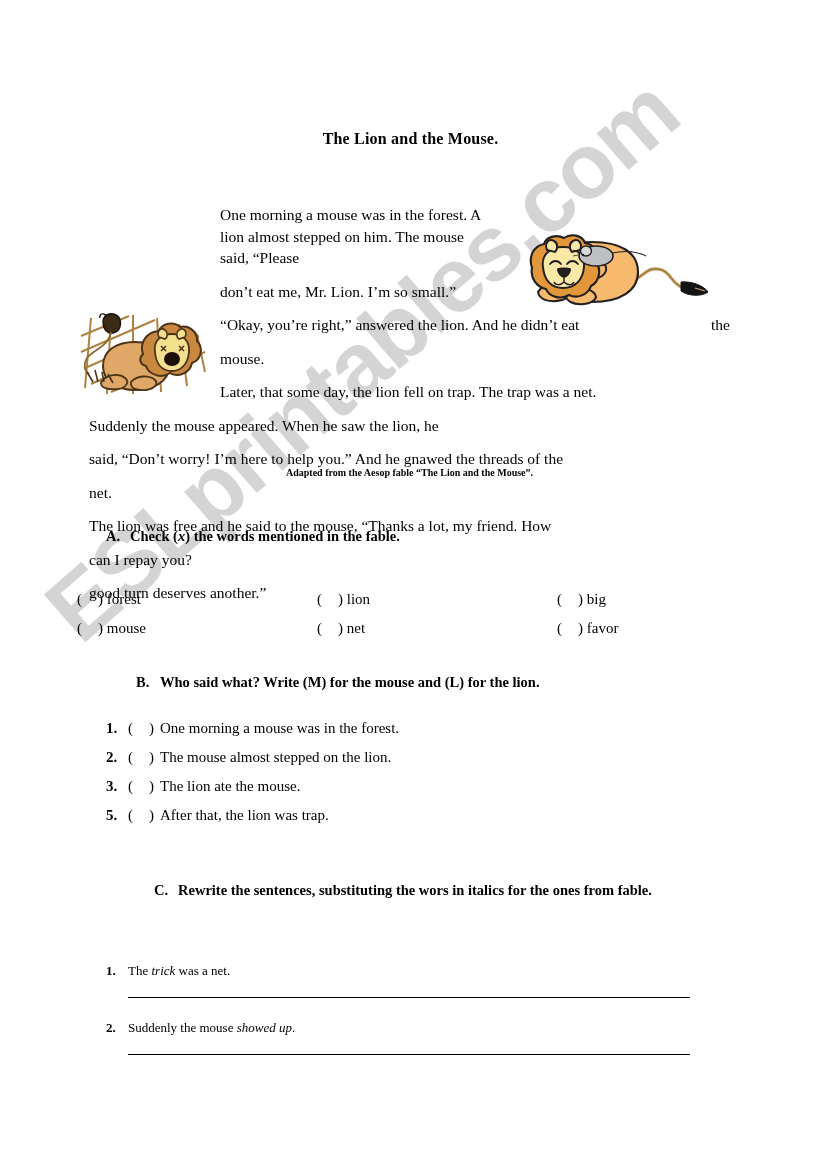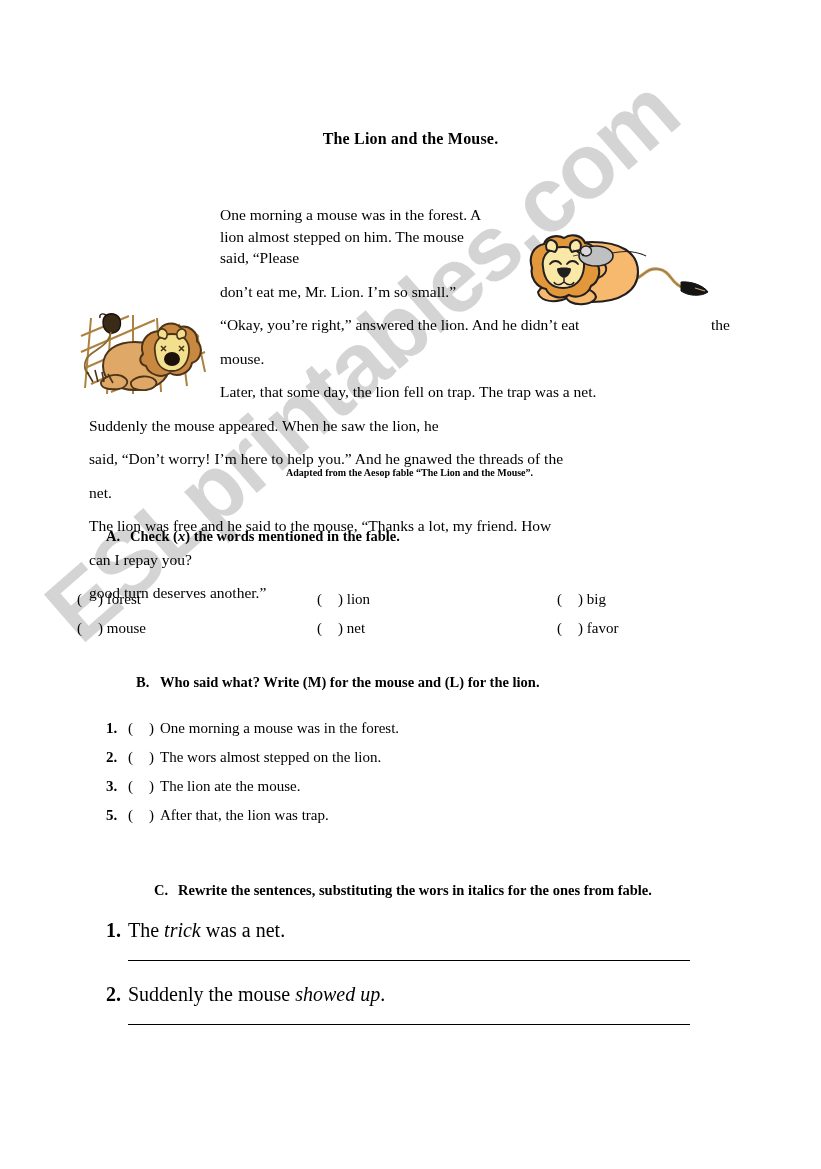--- a/index.html
+++ b/index.html
@@ -143,23 +143,23 @@
   .blist .num {
     display: inline-block;
     width: 22px;
     font-weight: bold;
   }
   .blist .ptext { margin-left: 6px; }
 
   .clist {
     position: absolute;
     left: 106px;
-    top: 919px;
+    top: 963px;
     width: 640px;
-    font-size: 20px;
+    font-size: 13px;
   }
   .clist .item { margin-bottom: 0; }
   .clist .num {
     display: inline-block;
     width: 22px;
     font-weight: bold;
   }
   .answer-line {
     width: 562px;
     margin: 18px 0 22px 22px;
@@ -292,21 +292,21 @@
         <span class="cell c1"><span class="paren"><span>(</span><span class="gap"></span><span>)</span></span> <span>mouse</span></span><span class="cell c2"><span class="paren"><span>(</span><span class="gap"></span><span>)</span></span> <span>net</span></span><span class="cell c3"><span class="paren"><span>(</span><span class="gap"></span><span>)</span></span> <span>favor</span></span>
       </div>
     </div>
 
     <div class="section-heading" style="left:117px; top:674px;margin-left:19px;">
       <span class="letter">B.</span><span>Who said what? Write (M) for the mouse and (L) for the lion.</span>
     </div>
 
     <div class="blist">
       <div class="item"><span class="num">1.</span><span class="paren"><span>(</span><span class="gap"></span><span>)</span></span><span class="ptext">One morning a mouse was in the forest.</span></div>
-      <div class="item"><span class="num">2.</span><span class="paren"><span>(</span><span class="gap"></span><span>)</span></span><span class="ptext">The wors almost stepped on the lion.</span></div>
+      <div class="item"><span class="num">2.</span><span class="paren"><span>(</span><span class="gap"></span><span>)</span></span><span class="ptext">The mouse almost stepped on the lion.</span></div>
       <div class="item"><span class="num">3.</span><span class="paren"><span>(</span><span class="gap"></span><span>)</span></span><span class="ptext">The lion ate the mouse.</span></div>
       <div class="item"><span class="num">5.</span><span class="paren"><span>(</span><span class="gap"></span><span>)</span></span><span class="ptext">After that, the lion was trap.</span></div>
     </div>
 
     <div class="section-heading" style="left:106px; top:882px;margin-left:48px;">
       <span class="letter">C.</span><span>Rewrite the sentences,  substituting the wors in italics for the ones from fable.</span>
     </div>
 
     <div class="clist">
       <div class="item"><span class="num">1.</span><span>The </span><em class="it">trick</em><span> was a net.</span></div>

